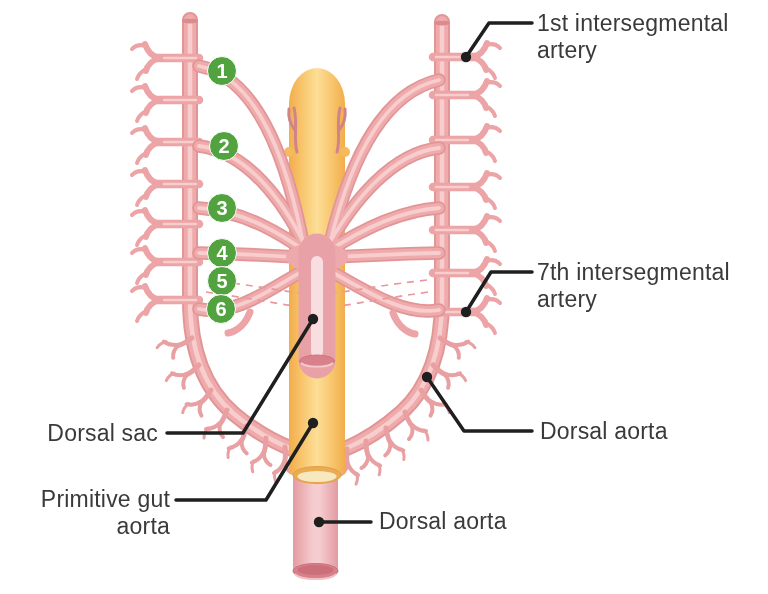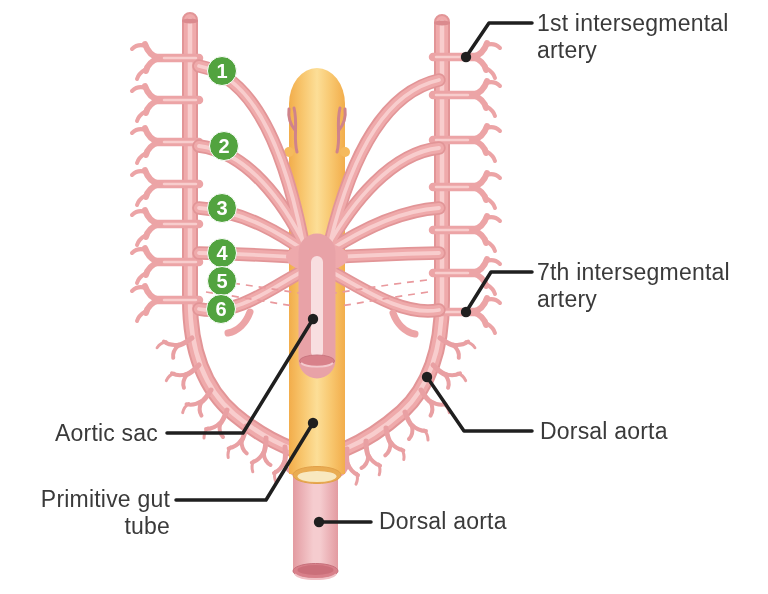--- a/index.html
+++ b/index.html
@@ -220,17 +220,17 @@
   <div class="marker" id="marker-1">1</div>
   <div class="marker" id="marker-2">2</div>
   <div class="marker" id="marker-3">3</div>
   <div class="marker" id="marker-4">4</div>
   <div class="marker" id="marker-5">5</div>
   <div class="marker" id="marker-6">6</div>
 
   <div class="label" id="label-1st">1st intersegmental artery</div>
   <div class="label" id="label-7th">7th intersegmental artery</div>
   <div class="label" id="label-da-right">Dorsal aorta</div>
-  <div class="label" id="label-aortic-sac">Aortic sac</div>
-  <div class="label" id="label-pgt">Primitive gut tube</div>
+  <div class="label" id="label-aortic-sac">Dorsal sac</div>
+  <div class="label" id="label-pgt">Primitive gut aorta</div>
   <div class="label" id="label-da-bottom">Dorsal aorta</div>
 
 </div>
 
 </body></html>

